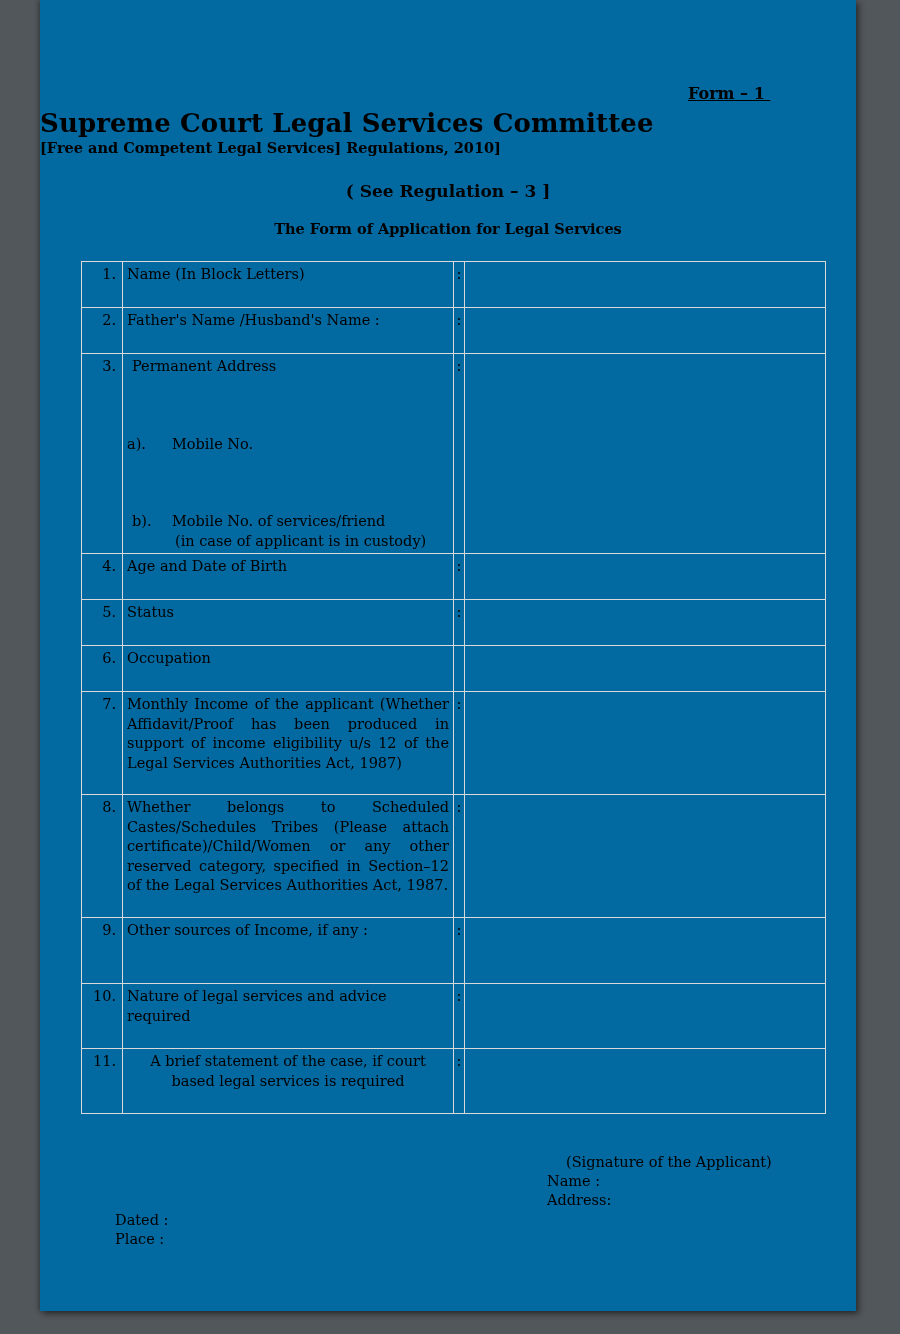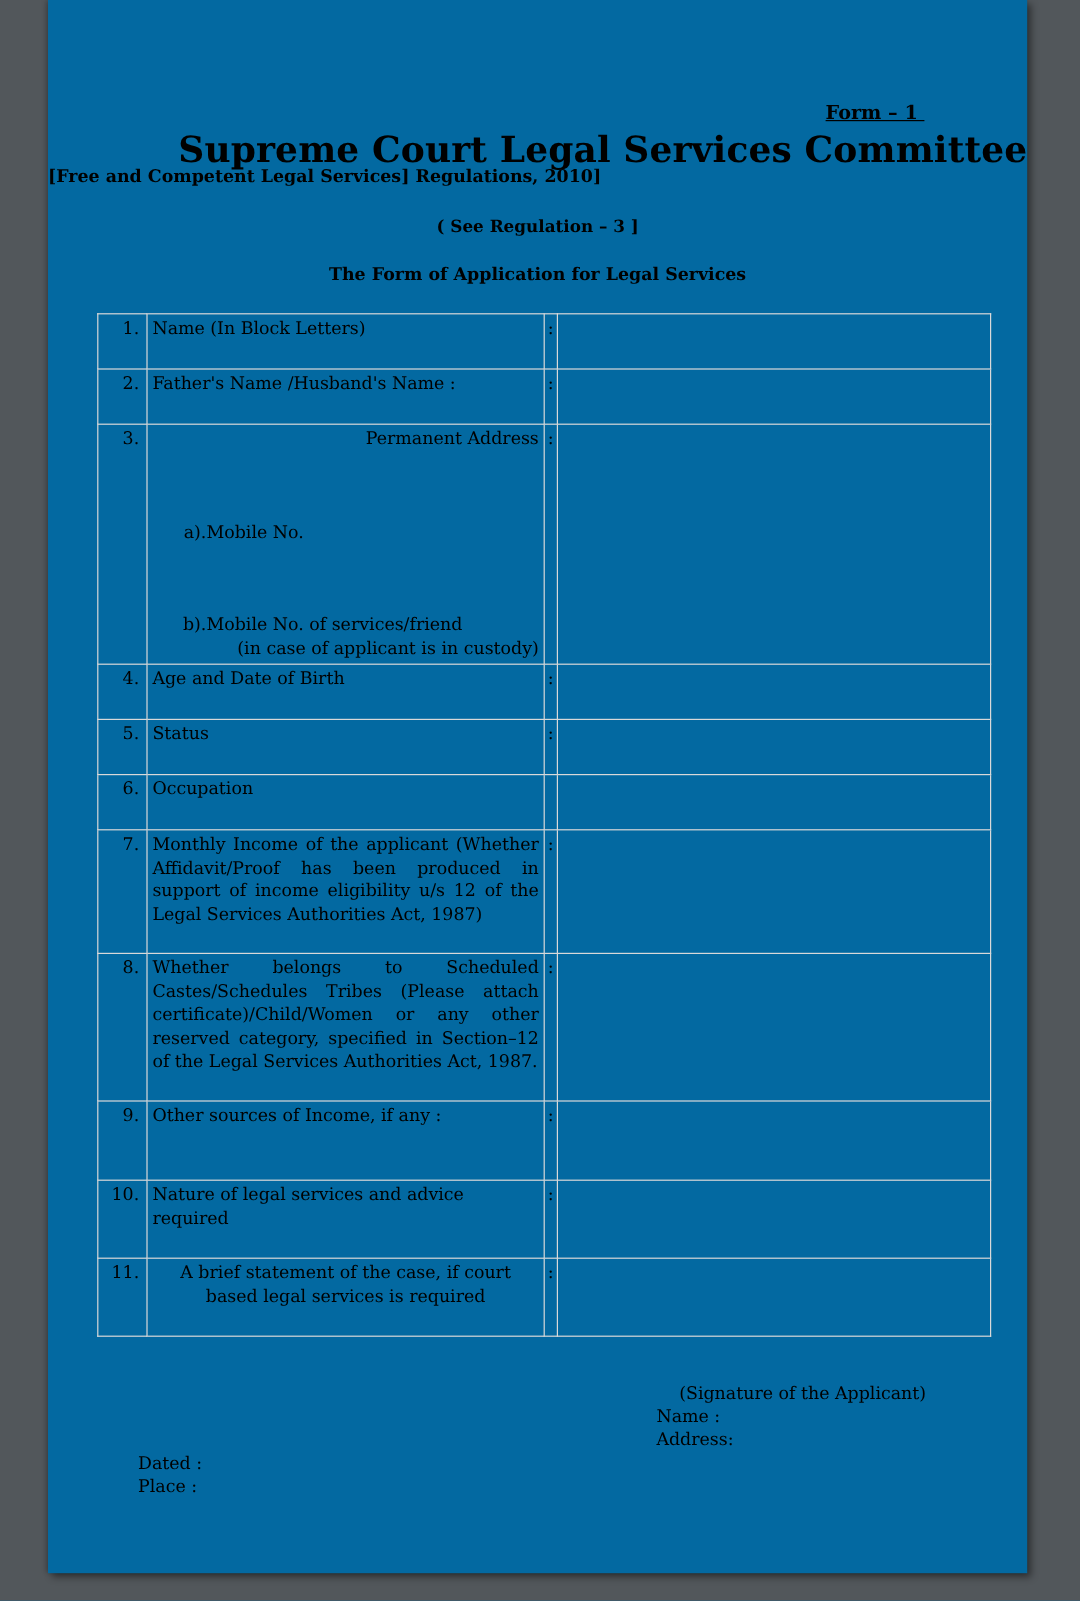--- a/index.html
+++ b/index.html
@@ -17,30 +17,30 @@
       box-shadow: 3px 3px 6px rgba(0,0,0,0.45), -2px 0 4px rgba(0,0,0,0.25);
     }
     .abs { position: absolute; }
     .form-no {
       left: 648px; top: 84px;
       font-weight: bold; font-size: 16px;
       text-decoration: underline;
       white-space: pre;
     }
     .title {
-      left: 0; width: 816px; top: 108px; text-align: right;
-      font-weight: bold; font-size: 30px; letter-spacing: 0.1px;
+      left: 0; width: 816px; top: 108px; text-align: left;
+      font-weight: bold; font-size: 26px; letter-spacing: 0.1px;
     }
     .subtitle {
       left: 0; width: 816px; top: 139px; 
       font-weight: bold; font-size: 14.5px;
     }
     .regulation {
       left: 0; width: 816px; top: 181px; text-align: center;
-      font-weight: bold; font-size: 14px;
+      font-weight: bold; font-size: 17px;
     }
     .form-heading {
       left: 0; width: 816px; top: 220px; text-align: center;
       font-weight: bold; font-size: 14.5px;
     }
     table.form-table {
       position: absolute; left: 41px; top: 261px;
       width: 745px;
       border-collapse: collapse;
       font-size: 14.5px; line-height: 19.5px;
@@ -78,21 +78,21 @@
       <td class="value"></td>
     </tr>
     <tr style="height:46px">
       <td class="num">2.</td>
       <td class="label">Father's Name /Husband's Name :</td>
       <td class="colon">:</td>
       <td class="value"></td>
     </tr>
     <tr style="height:200px">
       <td class="num">3.</td>
-      <td class="label" style="text-align:right">
+      <td class="label" style="text-align:left">
         <div style="padding-left:5px">Permanent Address</div>
         <div style="height:58px"></div>
         <div class="sub-item">
           <span class="sub-marker">a).</span>
           <span>Mobile No.</span>
         </div>
         <div style="height:58px"></div>
         <div class="sub-item" style="padding-left:5px">
           <span class="sub-marker" style="width:40px">b).</span>
           <span>Mobile No. of services/friend</span>

